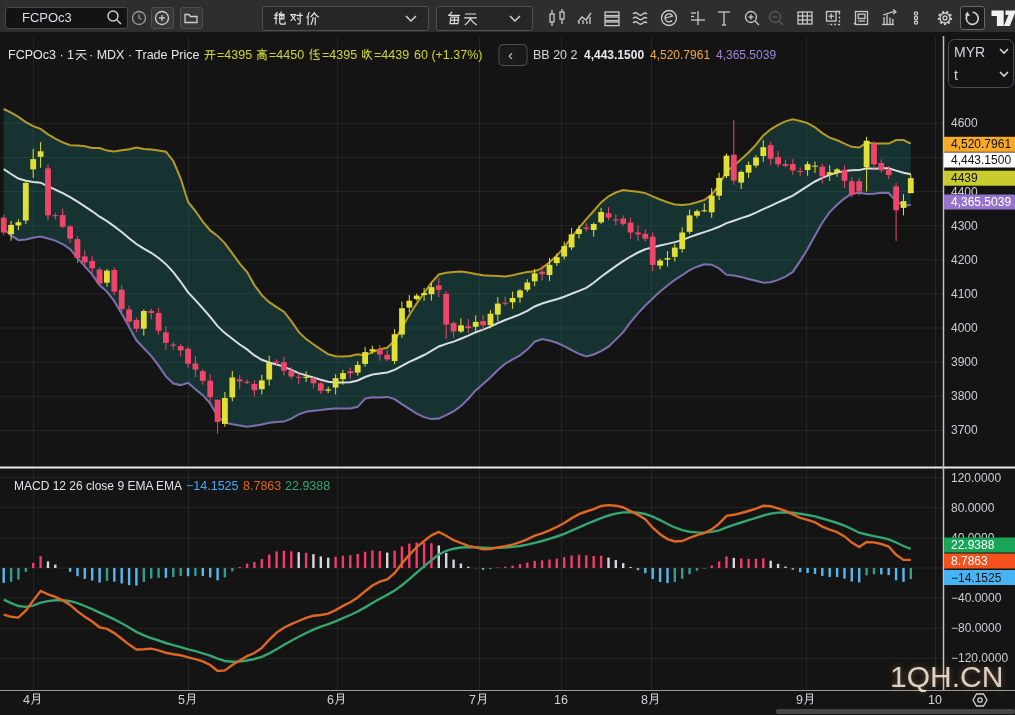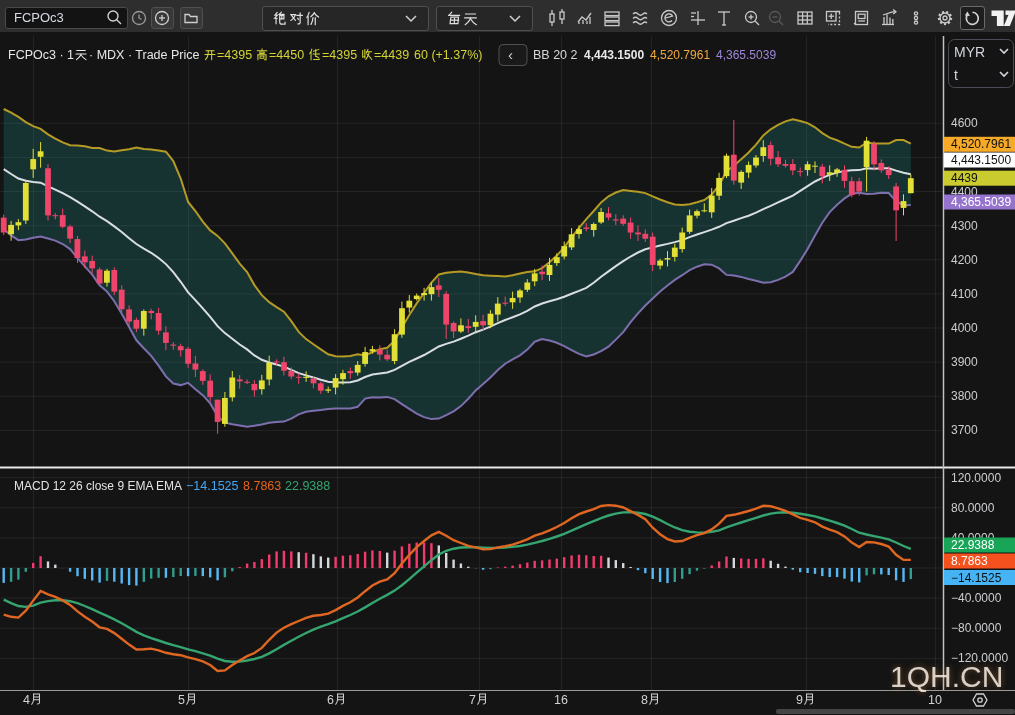--- a/index.html
+++ b/index.html
@@ -585,21 +585,21 @@
 <g font-size="14" fill="#d3d6dd" font-family="Liberation Sans, sans-serif">
 <text x="954" y="57">MYR</text>
 <text x="954" y="80">t</text>
 </g>
 <g stroke="#d3d6dd" stroke-width="1.6" fill="none">
 <polyline points="1000,49 1004,53 1008,49"></polyline>
 <polyline points="1000,72 1004,76 1008,72"></polyline>
 </g>
 </svg>
 <div id="toolbar">
-  <div class="box" style="left:5px;top:7px;width:123px;height:22px;background:#131313;border-color:#4a4a4a;color:#d8dce5;font-size:13px;line-height:20px;padding-left:8px;">FCPOc3</div>
+  <div class="box" style="left:5px;top:7px;width:123px;height:22px;background:#131313;border-color:#4a4a4a;color:#d8dce5;font-size:13px;line-height:20px;padding-left:16px;">FCPOc3</div>
   <svg style="position:absolute;left:106px;top:9px" width="17" height="17" viewBox="0 0 17 17" fill="none" stroke="#cfcfcf" stroke-width="1.4">
       <circle cx="7" cy="7" r="5"></circle>
       <line x1="10.7" y1="10.7" x2="15" y2="15"></line>
     </svg>
   <svg style="position:absolute;left:131px;top:10px" width="16" height="16" viewBox="0 0 16 16" fill="none" stroke="#9a9a9a" stroke-width="1.3">
       <circle cx="8" cy="8" r="6.5"></circle>
       <polyline points="8,4.5 8,8 10.5,9.5"></polyline>
     </svg>
   <div class="box" style="left:151px;top:7px;width:23px;height:22px;background:#383838;"></div>
   <svg style="position:absolute;left:154px;top:10px" width="16" height="16" viewBox="0 0 16 16" fill="none" stroke="#cfcfcf" stroke-width="1.3">

